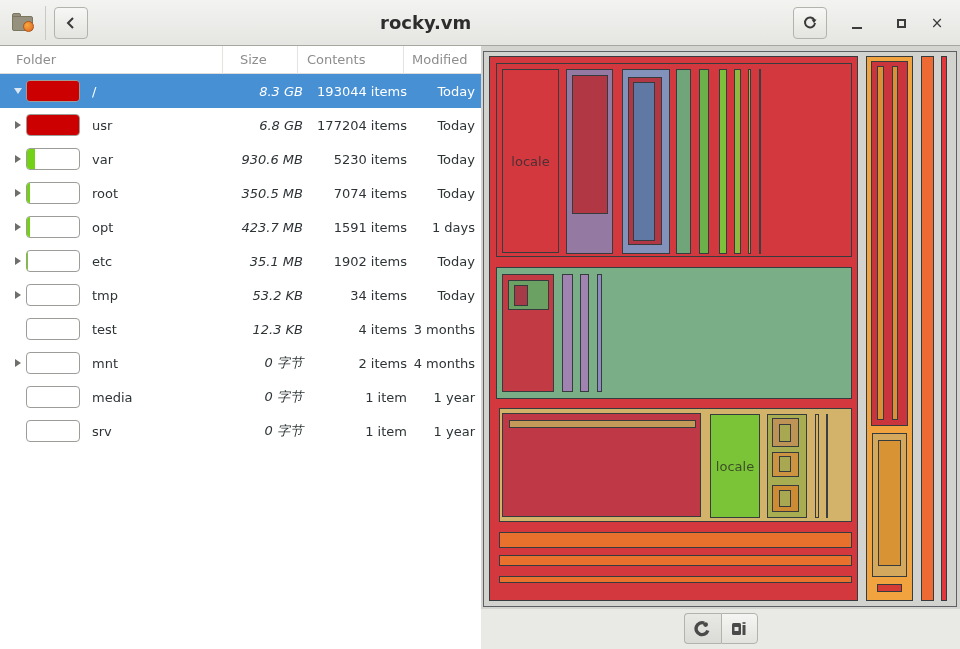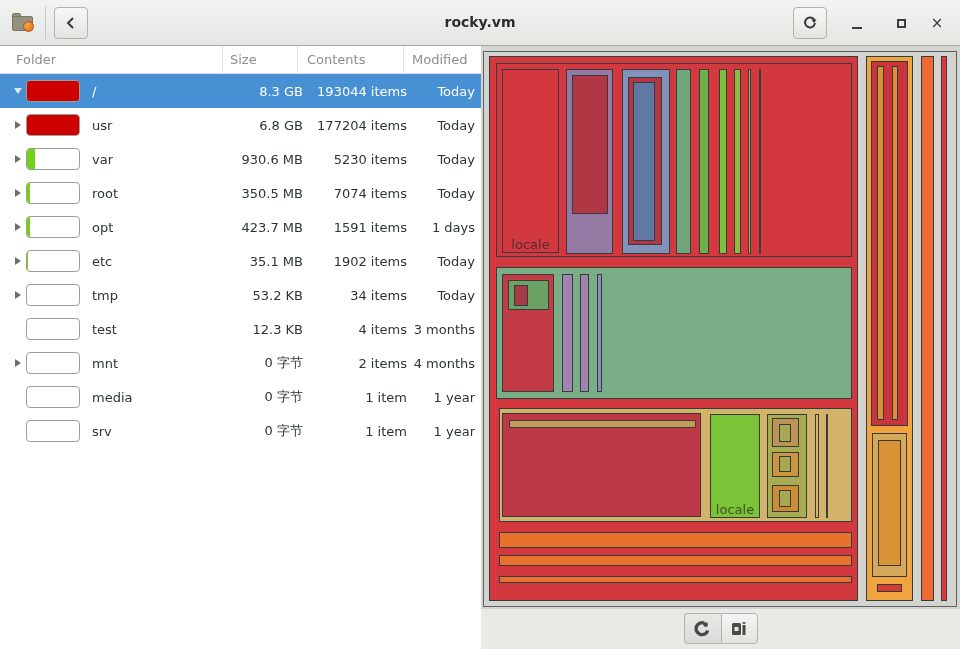--- a/index.html
+++ b/index.html
@@ -15,56 +15,56 @@
   .folder-body{position:absolute;left:0;top:4px;width:21px;height:15px;background:#95917e;border:1px solid #7b775f;border-radius:2px;}
   .folder-tab{position:absolute;left:0;top:1px;width:9px;height:5px;background:#95917e;border:1px solid #7b775f;border-radius:2px 2px 0 0;}
   .folder-emblem{position:absolute;left:11px;top:9px;width:11px;height:11px;border-radius:50%;
     background:radial-gradient(circle at 35% 35%,#f6a942,#e0641e);border:1px solid #b25415;}
   .hb-sep{position:absolute;left:45px;top:6px;width:1px;height:34px;background:#c9c9c4;}
   .tool-btn{position:absolute;width:34px;height:32px;border:1px solid #b3b3ae;border-radius:4px;
     background:linear-gradient(#f7f7f5,#e3e3df);display:flex;align-items:center;justify-content:center;cursor:pointer;}
   #back-btn{left:54px;}
   #reload-btn{left:793px;}
   #win-title{position:absolute;left:380px;top:0;width:200px;height:45px;line-height:45px;
-    text-align:center;font-weight:bold;font-size:14px;color:#2d2d2d;}
+    text-align:left;font-weight:bold;font-size:18px;color:#2d2d2d;}
   .winctl{position:absolute;top:11px;width:24px;height:24px;display:flex;align-items:center;justify-content:center;
     color:#3c3c3c;cursor:pointer;font-size:15px;}
   #min-btn{left:845px;} #max-btn{left:889px;} #close-btn{left:925px;}
   .min-glyph{width:10px;height:0;border-bottom:2px solid #3c3c3c;margin-top:9px;}
   .max-glyph{width:9px;height:9px;border:2px solid #3c3c3c;}
   
   #main{position:absolute;top:46px;left:0;width:960px;height:603px;}
   #left-panel{position:absolute;left:0;top:0;width:481px;height:603px;background:#fff;}
   
   #thead{display:flex;height:28px;align-items:center;color:#8d8d8d;font-size:13px;
     border-bottom:1px solid #dcdcd8;background:#fff;}
   .th{height:28px;line-height:28px;}
   .th-folder{flex:1;padding-left:16px;}
-  .th-size{width:75px;border-left:1px solid #e3e3e0;padding-left:7px;}
+  .th-size{width:75px;border-left:1px solid #e3e3e0;padding-left:17px;}
   .th-cont{width:106px;border-left:1px solid #e3e3e0;padding-left:9px;}
   .th-mod{width:78px;border-left:1px solid #e3e3e0;padding-left:8px;}
   
   .trow{display:flex;align-items:center;height:34px;font-size:13px;color:#2e3436;cursor:default;}
   .trow.sel{background:#4790d4;color:#fff;}
   .exp{width:16px;margin-left:10px;display:flex;align-items:center;justify-content:center;}
   .exp.right::before{content:"";border-left:6px solid #6e6e6a;border-top:4px solid transparent;border-bottom:4px solid transparent;}
   .exp.down::before{content:"";border-top:6px solid #dde8f4;border-left:4px solid transparent;border-right:4px solid transparent;}
   .swatch{width:54px;height:22px;background:#fff;border:1px solid #9c9c98;border-radius:4px;
     margin-right:12px;overflow:hidden;display:block;}
   .swatch i{display:block;height:100%;}
   .fname{flex:1;}
-  .csize{width:72px;text-align:right;}
+  .csize{width:72px;text-align:right;font-style:italic;}
   .ccont{width:104px;text-align:right;}
   .cmod{width:74px;text-align:right;padding-right:6px;}
   
   #right-panel{position:absolute;left:481px;top:0;width:479px;height:603px;background:#d4d4d0;}
   #treemap-viewport{position:absolute;left:2px;top:5px;width:474px;height:556px;
     border:1px solid #5c6064;background:#d2d2ce;}
   #tmcanvas{position:absolute;left:0;top:0;width:472px;height:554px;}
-  .tmrect{position:absolute;border:1px solid #363b3e;display:flex;align-items:flex-end;justify-content:center;}
+  .tmrect{position:absolute;border:1px solid #363b3e;display:flex;align-items:center;justify-content:center;}
   .tmrect span{font-size:13px;pointer-events:none;}
   
   #chart-toolbar{position:absolute;left:0;top:563px;width:479px;height:40px;background:#e9e9e6;
     display:flex;align-items:flex-start;justify-content:center;}
   .seg-btn{width:37px;height:31px;margin-top:4px;border:1px solid #b3b3ae;
     background:linear-gradient(#f5f5f3,#e2e2de);display:flex;align-items:center;justify-content:center;cursor:pointer;}
   #rings-btn{border-radius:4px 0 0 4px;border-right:none;background:linear-gradient(#e8e8e5,#dadad6);}
   #treemap-btn{border-radius:0 4px 4px 0;}
   svg{display:block;}
 </style>

